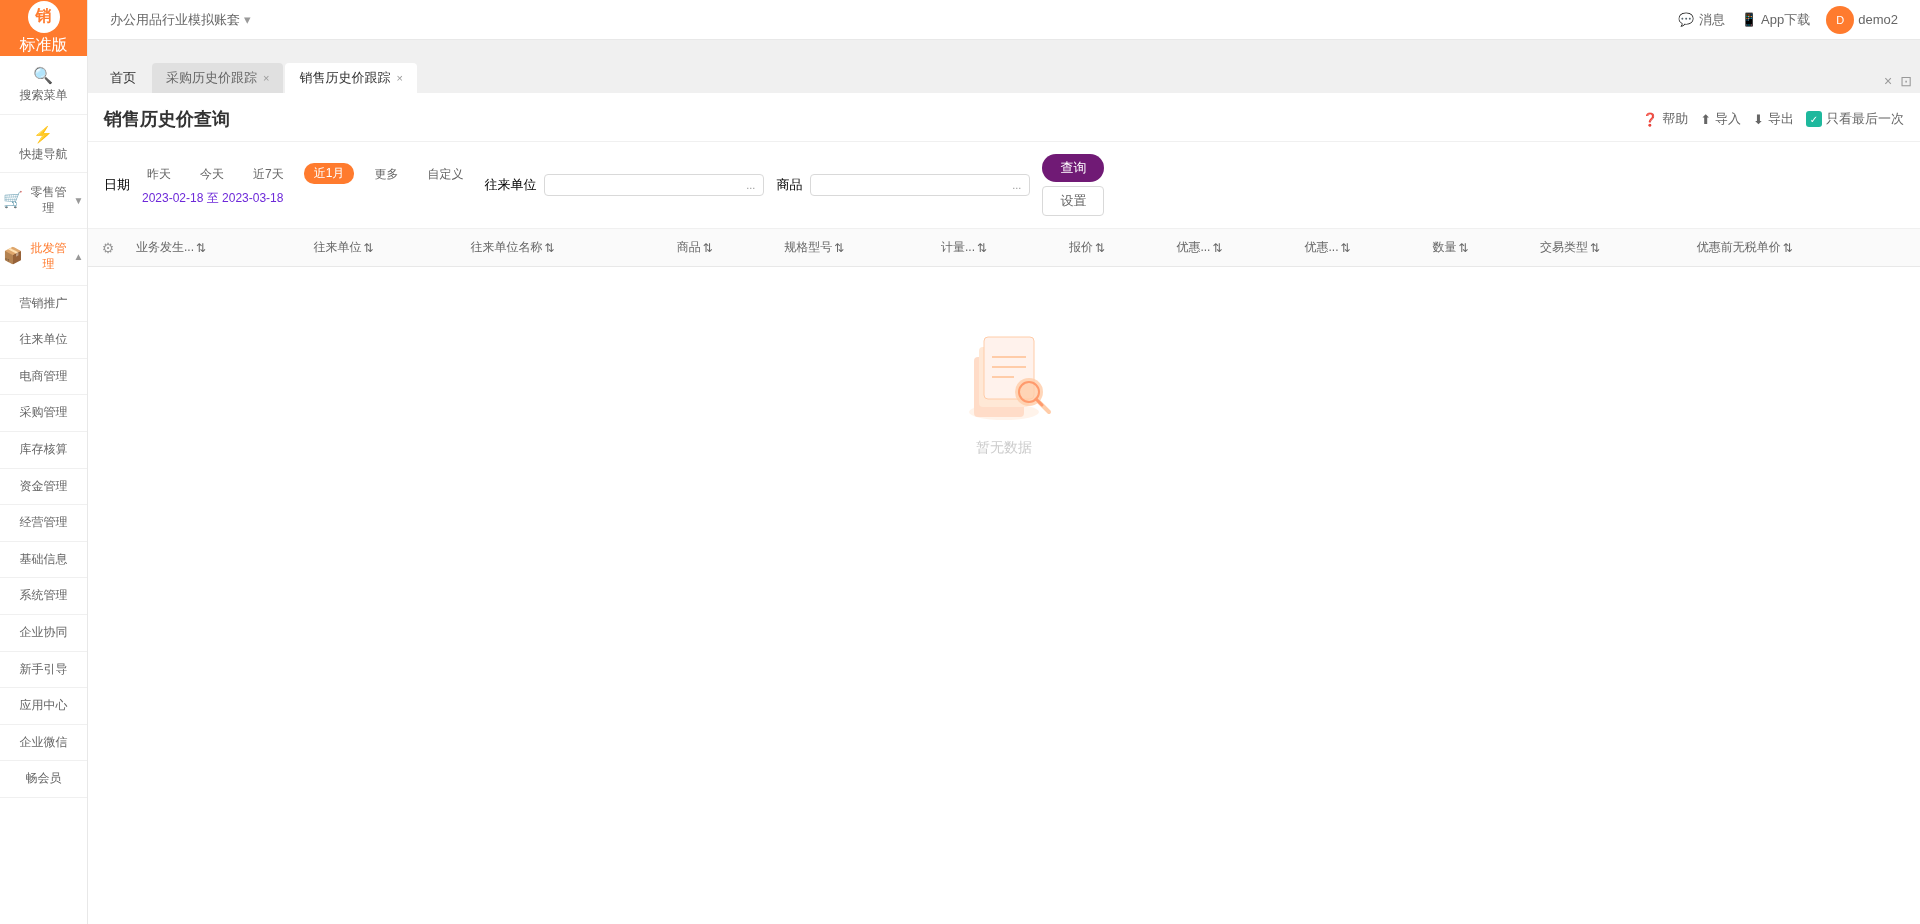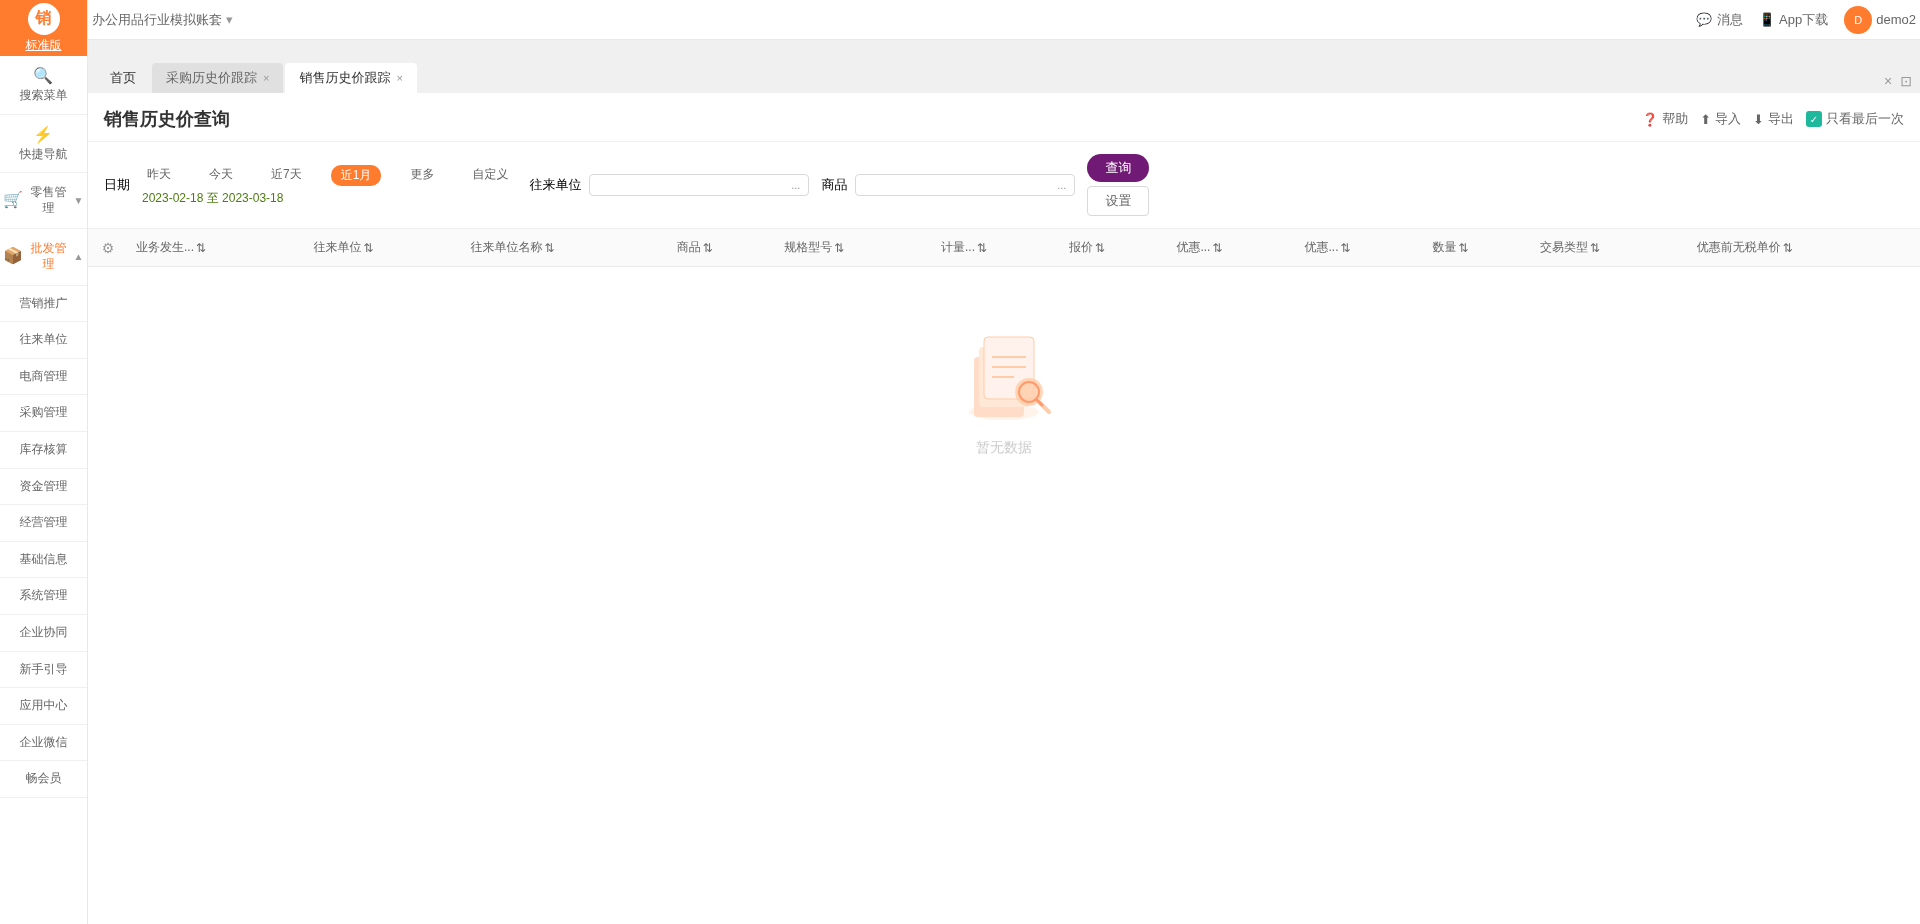--- a/index.html
+++ b/index.html
@@ -3,33 +3,33 @@
   <meta charset="utf-8">
   <style>
     * { margin: 0; padding: 0; box-sizing: border-box; }
     body { font-family: 'Microsoft YaHei', Arial, sans-serif; font-size: 13px; background: #f5f5f5; color: #333; width: 1920px; height: 924px; overflow: hidden; display: flex; }
 
     
     .sidebar { width: 88px; background: #fff; border-right: 1px solid #e8e8e8; display: flex; flex-direction: column; align-items: center; height: 924px; overflow-y: auto; }
     .logo { width: 88px; height: 56px; background: #ff7b2e; display: flex; flex-direction: column; align-items: center; justify-content: center; color: white; font-size: 11px; }
     .logo-icon { width: 32px; height: 32px; background: white; border-radius: 50%; display: flex; align-items: center; justify-content: center; margin-bottom: 2px; }
     .logo-icon span { color: #ff7b2e; font-size: 16px; font-weight: bold; }
-    .logo-text { color: white; font-size: 12px; text-decoration: underline; }
+    .logo-text { color: white; font-size: 16px; }
     .sidebar-item { width: 88px; padding: 10px 4px; display: flex; flex-direction: column; align-items: center; cursor: pointer; color: #666; font-size: 12px; border-bottom: 1px solid #f0f0f0; }
     .sidebar-item.active { color: #ff7b2e; }
     .sidebar-item .icon { font-size: 16px; margin-bottom: 3px; }
     .sidebar-item .label { text-align: center; line-height: 1.3; }
     .sidebar-item.has-arrow { flex-direction: row; justify-content: center; gap: 2px; padding: 12px 4px; }
     .arrow { font-size: 10px; color: #999; }
 
     
     .main { flex: 1; display: flex; flex-direction: column; height: 924px; }
 
     
-    .topbar { height: 40px; background: #fff; border-bottom: 1px solid #e8e8e8; display: flex; align-items: center; padding: 0 4px; gap: 8px; }
+    .topbar { height: 40px; background: #fff; border-bottom: 1px solid #e8e8e8; display: flex; align-items: center; padding: 0 22px; gap: 8px; }
     .topbar-title { flex: 1; color: #666; font-size: 13px; display: flex; align-items: center; gap: 4px; }
     .topbar-actions { display: flex; align-items: center; gap: 16px; color: #666; font-size: 13px; }
     .topbar-actions .action { display: flex; align-items: center; gap: 4px; cursor: pointer; }
     .avatar { width: 28px; height: 28px; border-radius: 50%; background: #ff7b2e; display: flex; align-items: center; justify-content: center; color: white; font-size: 11px; }
 
     
     .tabs { height: 53px; background: #f0f0f0; display: flex; align-items: flex-end; padding: 0 8px; gap: 2px; }
     .tab { padding: 6px 14px; border-radius: 4px 4px 0 0; cursor: pointer; font-size: 13px; display: flex; align-items: center; gap: 6px; background: #e0e0e0; color: #666; }
     .tab.active { background: #fff; color: #333; }
     .tab-close { color: #999; font-size: 11px; cursor: pointer; }
@@ -44,24 +44,24 @@
     .page-header-actions { display: flex; align-items: center; gap: 12px; color: #666; font-size: 13px; }
     .page-header-actions .action { display: flex; align-items: center; gap: 4px; cursor: pointer; }
     .only-last-checkbox { display: flex; align-items: center; gap: 4px; cursor: pointer; }
     .checkbox { width: 16px; height: 16px; border-radius: 3px; background: #1eb89d; display: flex; align-items: center; justify-content: center; color: white; font-size: 10px; }
 
     
     .search-area { padding: 12px 16px; background: #fff; border-bottom: 1px solid #f0f0f0; display: flex; align-items: center; flex-wrap: wrap; gap: 12px; }
     .search-row { display: flex; align-items: center; gap: 8px; }
     .search-label { color: #000000; font-size: 13px; white-space: nowrap; }
     .date-filter { display: flex; flex-direction: column; gap: 4px; }
-    .date-btns { display: flex; align-items: flex-end; gap: 20px; }
+    .date-btns { display: flex; align-items: flex-start; gap: 11px; }
     .date-btn { padding: 2px 8px; border-radius: 3px; cursor: pointer; font-size: 12px; color: #666; border: 1px solid transparent; }
     .date-btn.active { background: #ff7b2e; color: white; border-radius: 10px; padding: 2px 10px; border: none; }
-    .date-range { font-size: 12px; color: #4d7c0f; margin-left: 4px; }
+    .date-range { font-size: 12px; color: #6d28d9; margin-left: 4px; }
     .search-input { border: 1px solid #d9d9d9; border-radius: 4px; padding: 4px 8px; font-size: 13px; color: #333; min-width: 180px; display: flex; align-items: center; justify-content: space-between; cursor: text; }
     .search-input .placeholder { color: #ccc; }
     .search-input .dots { color: #999; font-size: 11px; }
     .query-btn { background: #701a75; color: white; border: none; border-radius: 14px; padding: 5px 18px; cursor: pointer; font-size: 13px; }
     .settings-btn { background: #fff; color: #666; border: 1px solid #d9d9d9; border-radius: 4px; padding: 5px 14px; cursor: pointer; font-size: 13px; }
     .btn-group { display: flex; flex-direction: column; gap: 4px; }
 
     
     .table-container { flex: 1; overflow: auto; }
     table { width: 100%; border-collapse: collapse; }

